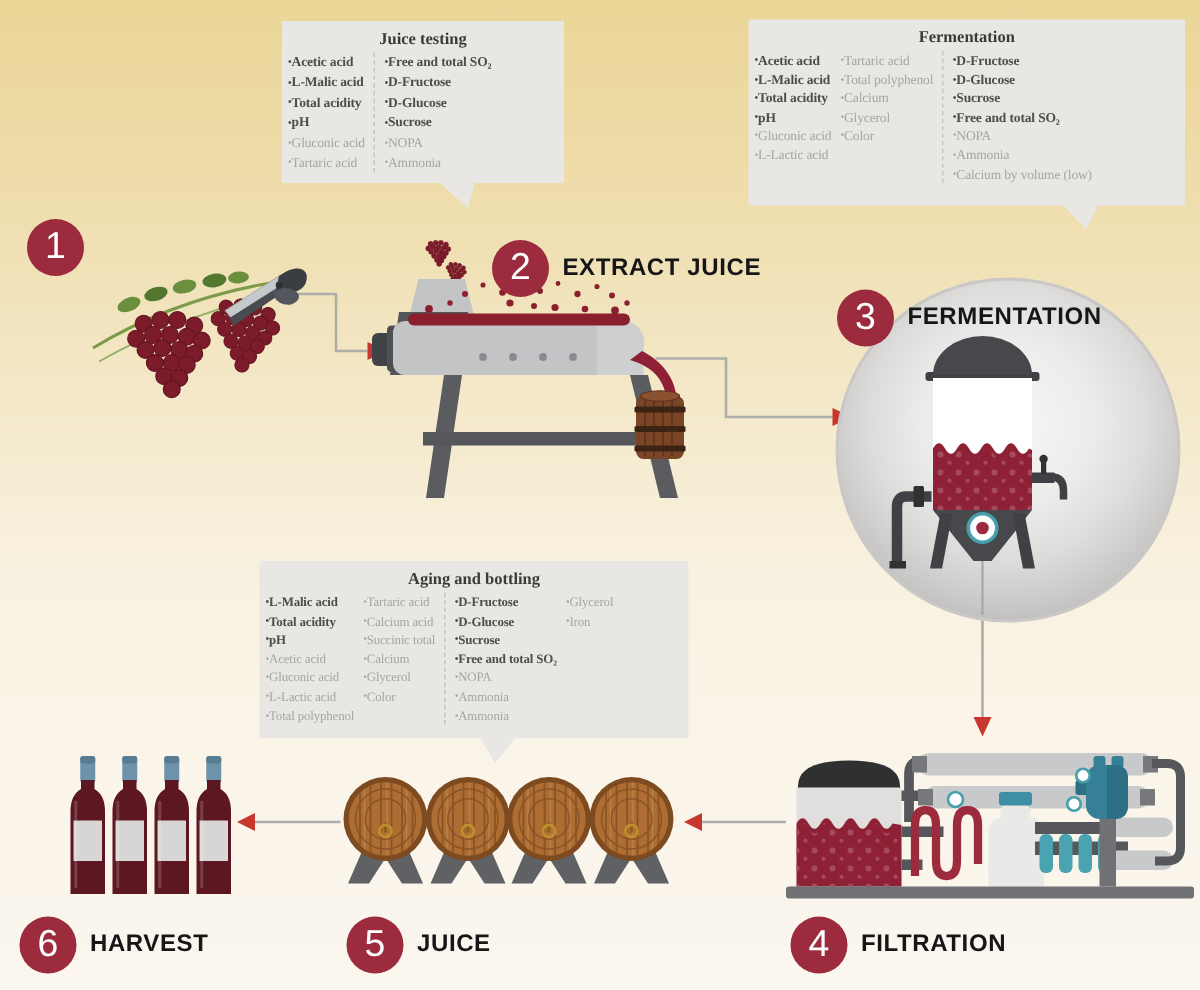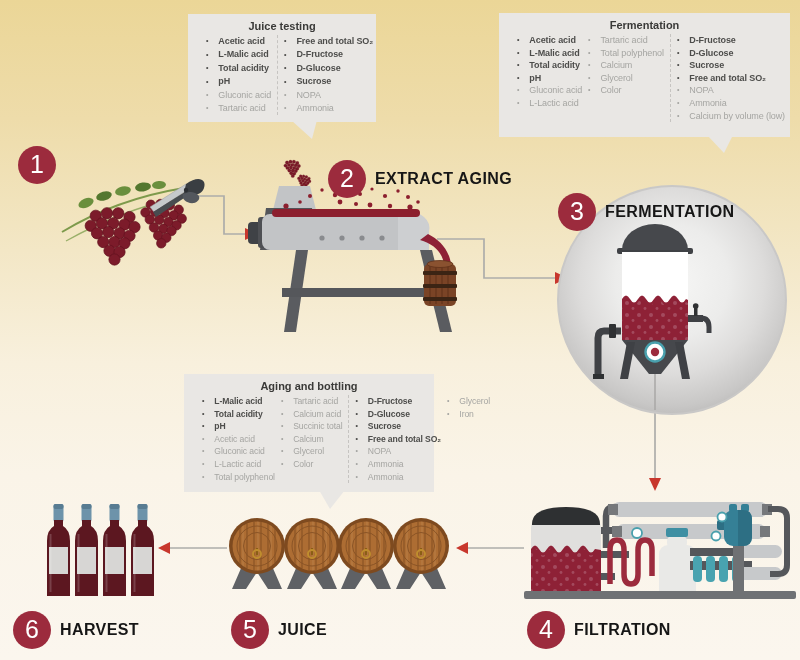--- a/index.html
+++ b/index.html
@@ -3,33 +3,33 @@
 <meta charset="utf-8">
 <style>
   html,body{margin:0;padding:0;}
   body{
     width:800px;height:660px;position:relative;overflow:hidden;
     font-family:"Liberation Sans","DejaVu Sans",sans-serif;
     background:linear-gradient(180deg,#ebd697 0%,#eedcaa 18%,#f3e7c6 38%,#f8f0dd 55%,#faf4e8 72%,#fbf6ee 100%);
   }
   .art{position:absolute;left:0;top:0;}
   
-  .callout{position:absolute;background:#e9e7e4;box-sizing:border-box;padding:6px 18px 5px;}
+  .callout{position:absolute;background:#e9e7e4;box-sizing:border-box;padding:6px 4px 5px;font-family:Liberation Serif, serif;}
   .callout-title{font-size:11px;font-weight:bold;color:#3a3a38;text-align:center;margin-bottom:3px;}
   .cols{display:flex;align-items:flex-start;}
   .col{display:flex;flex-direction:column;}
   .col + .col{margin-left:6px;}
   .col.divided{border-left:1px dashed #c6c4c1;padding-left:6px;margin-left:6px;}
-  .chem-item{white-space:nowrap;line-height:12.6px;font-size:9px;color:#a5a5a2;display:flex;gap:10px;letter-spacing:-0.1px;align-items:center;}
+  .chem-item{white-space:nowrap;line-height:12.6px;font-size:9px;color:#a5a5a2;display:flex;gap:0;letter-spacing:-0.1px;align-items:center;}
   .chem-item.bold{color:#4d4d4b;font-weight:bold;}
   .chem-item .bullet{font-size:7px;line-height:12.6px;}
   #callout-juice{left:188px;top:14px;width:188px;height:108px;}
   #callout-juice .chem-item{line-height:13.4px;}
   #callout-ferm{left:499px;top:13px;width:291px;height:124px;}
-  #callout-aging{left:184px;top:374px;width:250px;height:118px;}
+  #callout-aging{left:173px;top:374px;width:286px;height:118px;}
   #callout-aging .chem-item{font-size:8.6px;}
   
   .step{position:absolute;display:flex;align-items:center;gap:9px;}
   .step-circle{width:38px;height:38px;border-radius:50%;background:#9c2b3d;color:#fff;
     display:flex;align-items:center;justify-content:center;font-size:25px;font-weight:400;padding-bottom:2px;box-sizing:border-box;}
   .step-label{font-size:16px;font-weight:bold;color:#161616;letter-spacing:0.4px;}
   #step-1{left:18px;top:146px;}
   #step-2{left:328px;top:160px;}
   #step-3{left:558px;top:193px;}
   #step-4{left:527px;top:611px;}
@@ -620,21 +620,21 @@
 
 <div class="step" id="step-1">
   <div class="step-circle">
       <span>1</span>
     </div>
 </div>
 <div class="step" id="step-2">
   <div class="step-circle">
       <span>2</span>
     </div>
-  <div class="step-label">EXTRACT AGING</div>
+  <div class="step-label">EXTRACT JUICE</div>
 </div>
 <div class="step" id="step-3">
   <div class="step-circle">
       <span>3</span>
     </div>
   <div class="step-label">FERMENTATION</div>
 </div>
 <div class="step" id="step-4">
   <div class="step-circle">
       <span>4</span>

